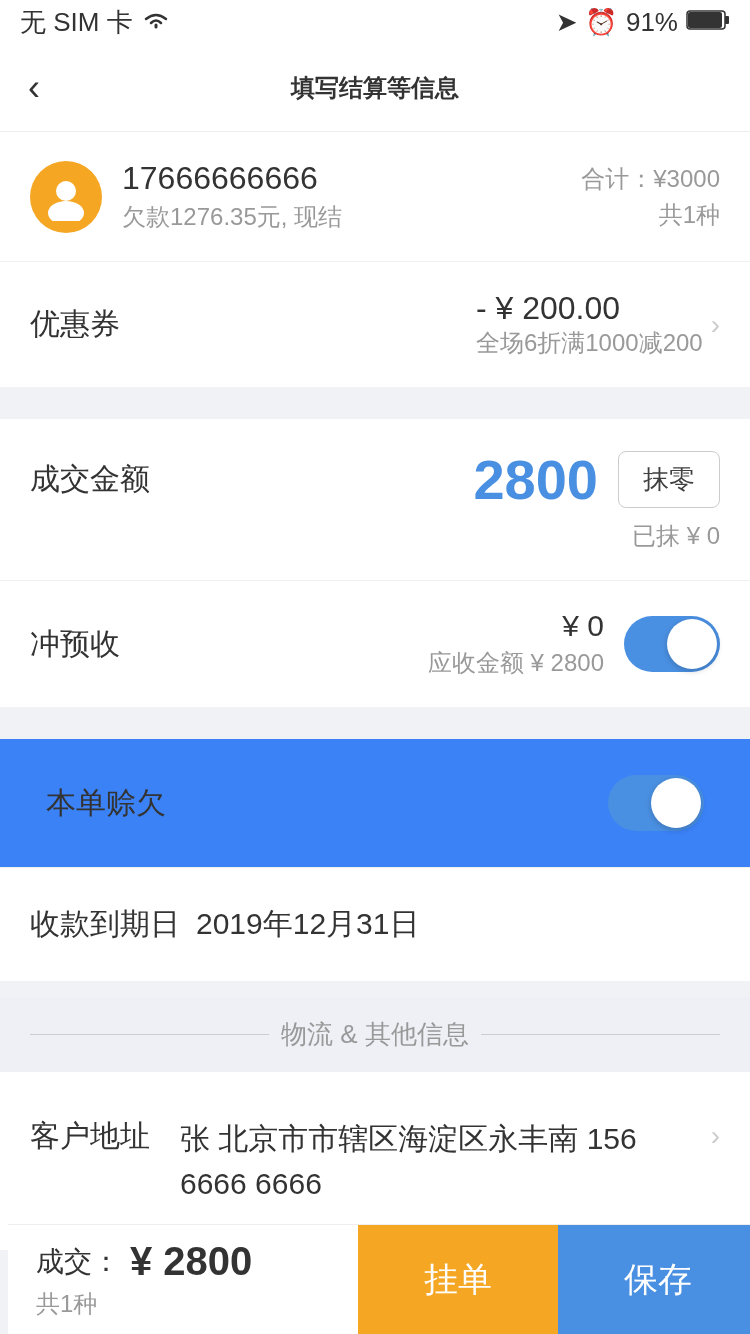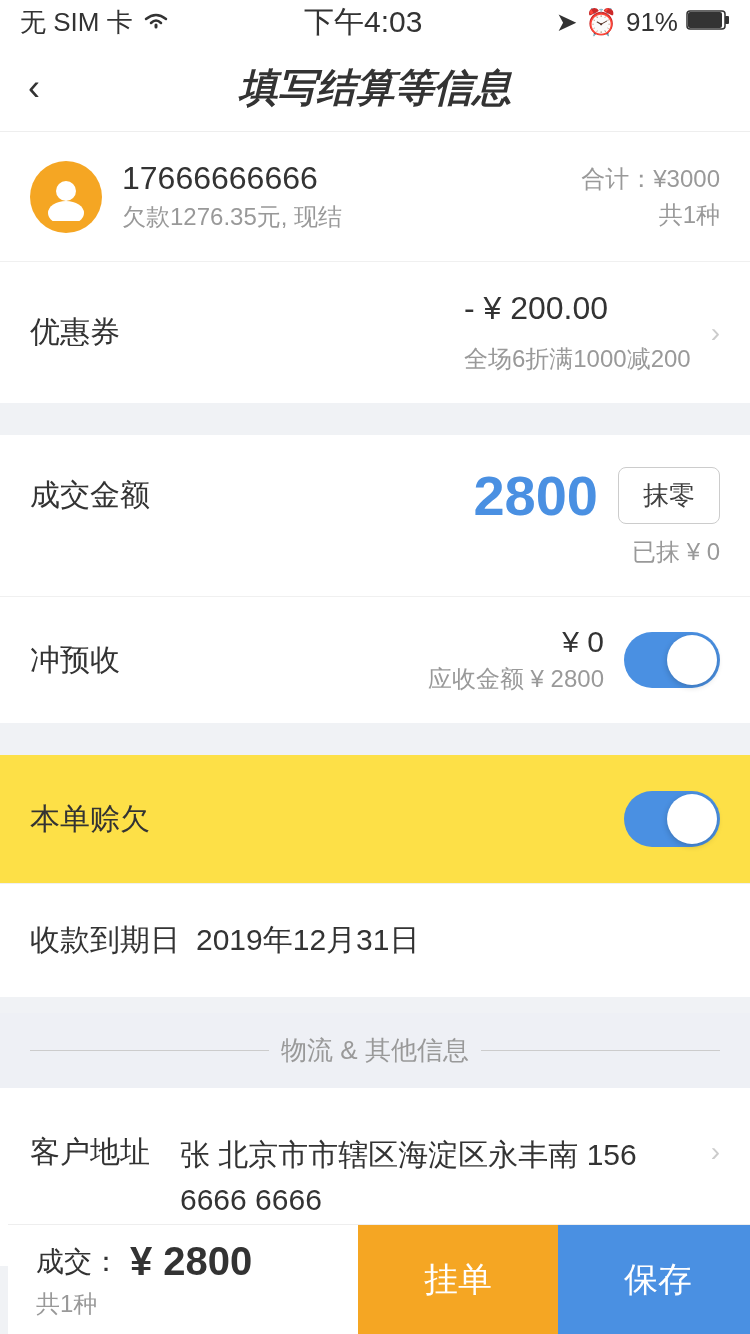--- a/index.html
+++ b/index.html
@@ -41,24 +41,23 @@
       border-bottom: 1px solid #eee;
     }
     .nav-back {
       position: absolute;
       left: 28px;
       font-size: 36px;
       color: #333;
       cursor: pointer;
     }
     .nav-title {
-      font-size: 39px;
+      font-size: 24px;
       font-weight: 600;
       color: #333;
-      font-style: italic;
     }
 
     
     .content {
       width: 750px;
       padding-bottom: 120px;
     }
 
     
     .card {
@@ -109,23 +108,23 @@
     
     .coupon-row {
       display: flex;
       align-items: center;
       justify-content: space-between;
       padding: 28px 30px;
       background: #fff;
       border-top: 1px solid #f0f0f0;
     }
     .coupon-label { font-size: 30px; color: #333; }
-    .coupon-right { display: flex; align-items: center; gap: 20px; }
+    .coupon-right { display: flex; align-items: center; gap: 8px; }
     .coupon-discount { font-size: 32px; color: #333; font-weight: 500; }
-    .coupon-desc { font-size: 24px; color: #999; margin-top: 16px; text-align: right; }
+    .coupon-desc { font-size: 24px; color: #999; margin-top: 0; text-align: right; }
     .coupon-chevron { font-size: 28px; color: #ccc; }
 
     
     .section-divider {
       height: 16px;
       background: #f0f2f5;
     }
 
     
     .amount-section {
@@ -184,22 +183,22 @@
       border-radius: 50%;
       background: #fff;
       position: absolute;
       top: 3px;
       right: 3px;
       box-shadow: 0 2px 6px rgba(0,0,0,0.2);
     }
 
     
     .bad-debt-section {
-      background: #fde047;
-      padding: 36px 30px;
+      background: #3b82f6;
+      padding: 36px 46px;
       margin-top: 16px;
       text-align: center;
     }
     .bad-debt-row {
       display: flex;
       align-items: center;
       justify-content: space-between;
     }
     .bad-debt-label { font-size: 30px; color: #333; }
 
@@ -306,21 +305,20 @@
   <div class="status-left">
     <span>无 SIM 卡</span>
     <span>
       <svg width="30" height="22" viewBox="0 0 30 22">
         <path d="M15 18 Q15 14 15 18" stroke="#333" stroke-width="3" fill="none" stroke-linecap="round"></path>
         <path d="M10 14 Q15 9 20 14" stroke="#333" stroke-width="2.5" fill="none" stroke-linecap="round"></path>
         <path d="M5 10 Q15 2 25 10" stroke="#333" stroke-width="2.5" fill="none" stroke-linecap="round"></path>
       </svg>
     </span>
   </div>
-  <div class="status-center">下午4:03</div>
   <div class="status-right">
     <span>➤</span>
     <span>⏰</span>
     <span>91%</span>
     <span>
       <svg width="44" height="22" viewBox="0 0 44 22">
         <rect x="1" y="2" width="38" height="18" rx="3" ry="3" stroke="#333" stroke-width="1.5" fill="none"></rect>
         <rect x="39" y="7" width="4" height="8" rx="1" fill="#333"></rect>
         <rect x="2" y="3" width="34" height="16" rx="2" fill="#333"></rect>
       </svg>

